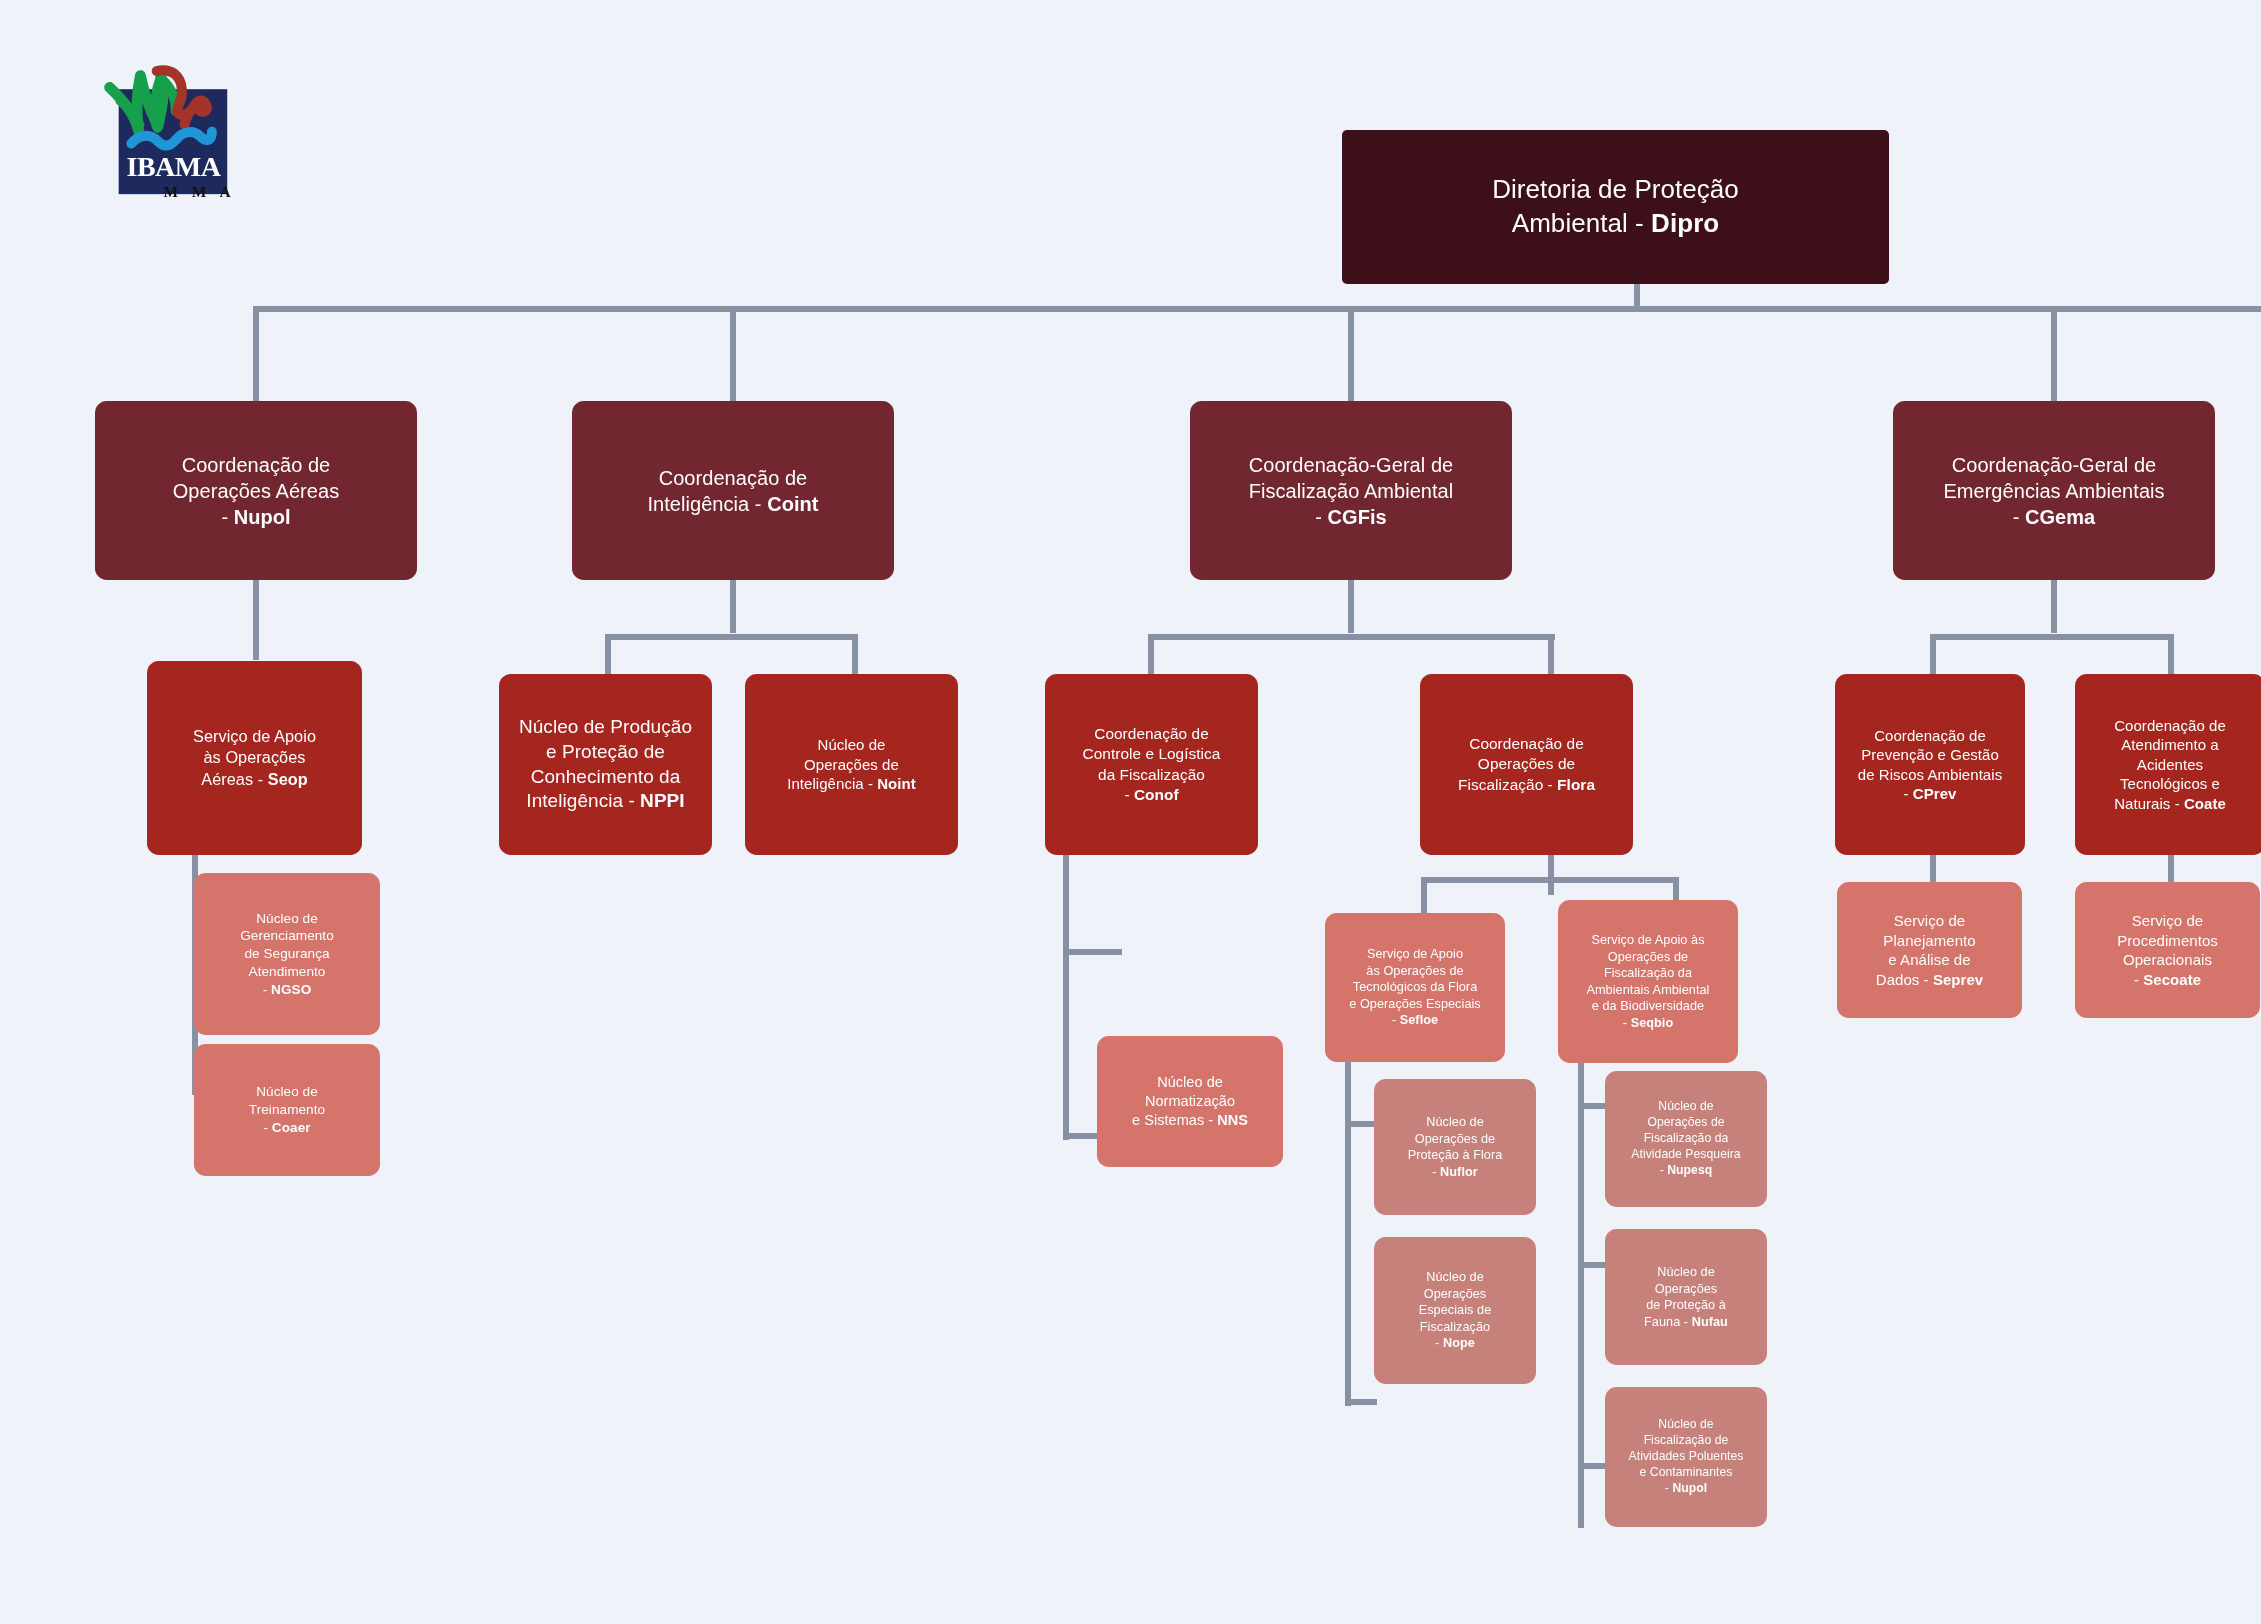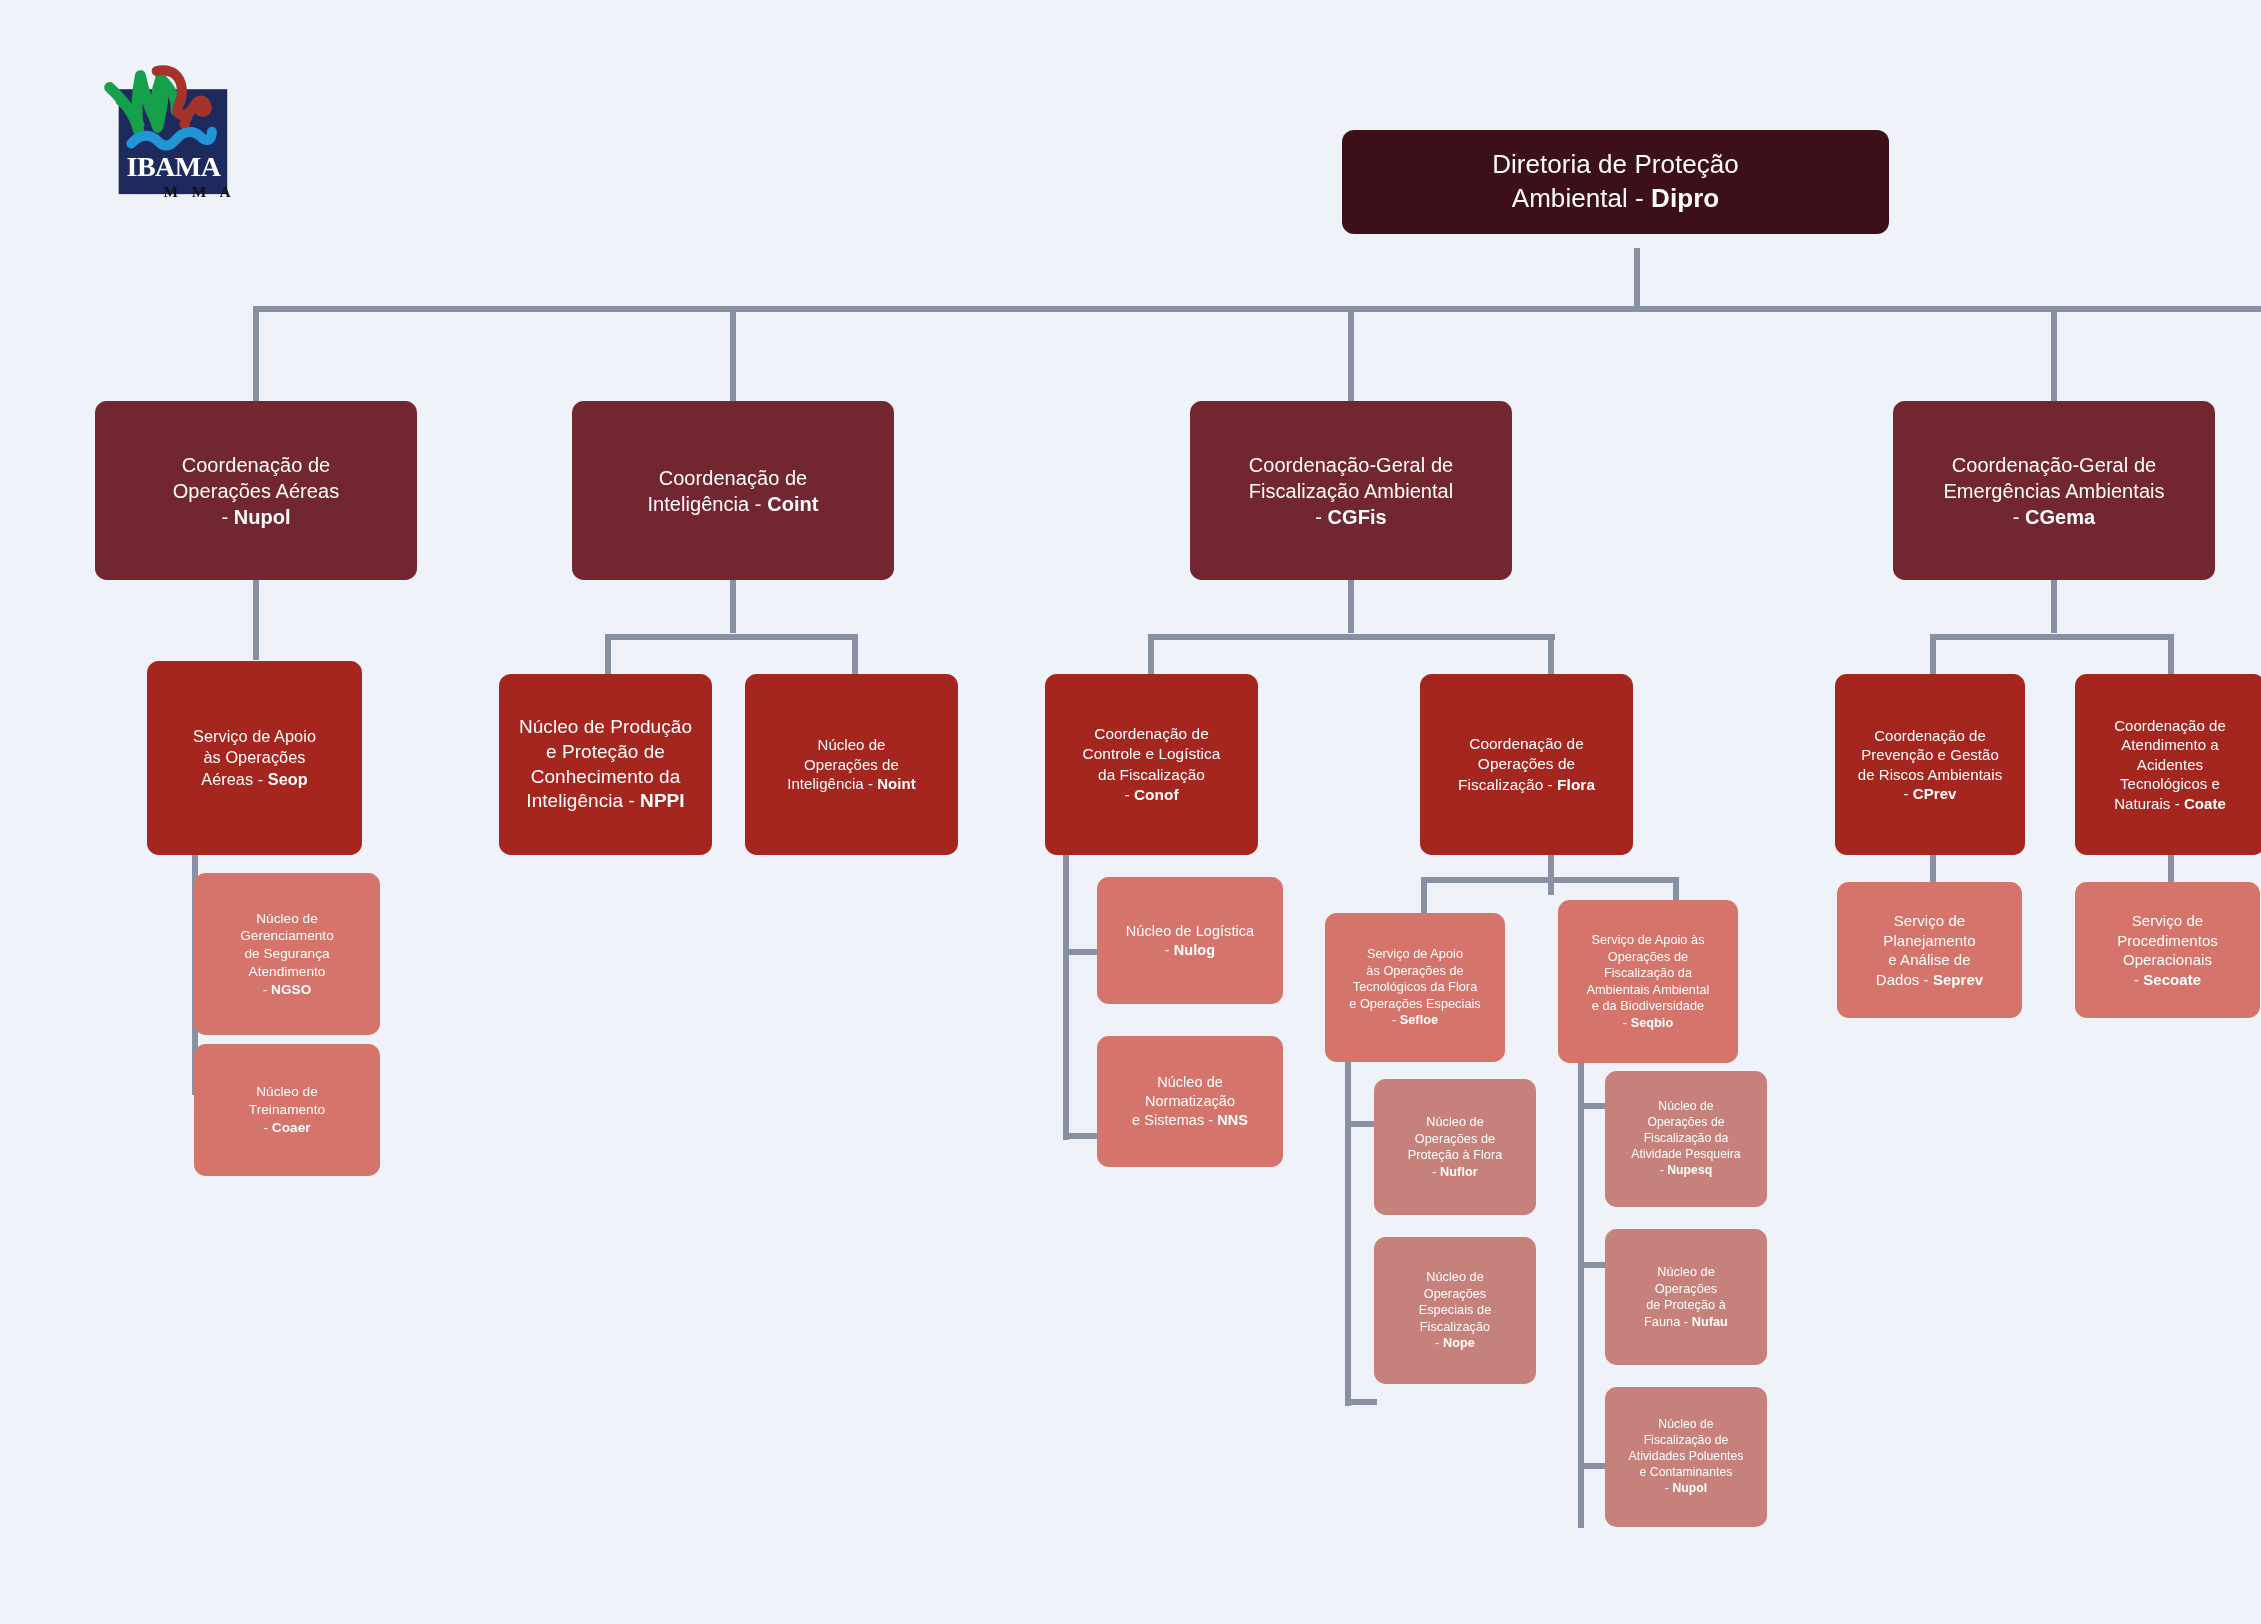--- a/index.html
+++ b/index.html
@@ -112,21 +112,21 @@
   <div class="conn" style="left:1578px;top:1463px;width:36px;height:6.3px;"></div>
 
   <div class="conn" style="left:2051px;top:579px;width:6.3px;height:54px;"></div>
   <div class="conn" style="left:1930px;top:634px;width:244px;height:6.3px;"></div>
   <div class="conn" style="left:1930px;top:634px;width:6.3px;height:45px;"></div>
   <div class="conn" style="left:2168px;top:634px;width:6.3px;height:45px;"></div>
 
   <div class="conn" style="left:1930px;top:850px;width:6.3px;height:36px;"></div>
   <div class="conn" style="left:2168px;top:850px;width:6.3px;height:36px;"></div>
 
-  <div class="node lv1" style="left:1342px;top:130px;width:547px;height:104px;font-size:26px;border-radius:12px;">
+  <div class="node lv1" style="left:1342px;top:130px;width:547px;height:154px;font-size:26px;border-radius:5px;">
     <div class="txt">
       <span>Diretoria de Proteção</span><br>
       <span>Ambiental - </span><b>Dipro</b>
     </div>
   </div>
 
   <div class="node lv2" style="left:95px;top:401px;width:322px;height:179px;font-size:20px;">
     <div class="txt">
       <span>Coordenação de</span><br>
       <span>Operações Aéreas</span><br>
@@ -210,26 +210,20 @@
   </div>
 
   <div class="node lv3" style="left:1420px;top:674px;width:213px;height:181px;font-size:15.4px;">
     <div class="txt">
       <span>Coordenação de</span><br>
       <span>Operações de</span><br>
       <span>Fiscalização - </span><b>Flora</b>
     </div>
   </div>
 
-  <div class="node lv4" style="left:1097px;top:877px;width:186px;height:127px;font-size:14.5px;">
-    <div class="txt">
-      <span>Núcleo de Logística</span><br>
-      <span>- </span><b>Nulog</b>
-    </div>
-  </div>
 
   <div class="node lv4" style="left:1097px;top:1036px;width:186px;height:131px;font-size:14.5px;">
     <div class="txt">
       <span>Núcleo de</span><br>
       <span>Normatização</span><br>
       <span>e Sistemas - </span><b>NNS</b>
     </div>
   </div>
 
   <div class="node lv4" style="left:1325px;top:913px;width:180px;height:149px;font-size:12.7px;">

